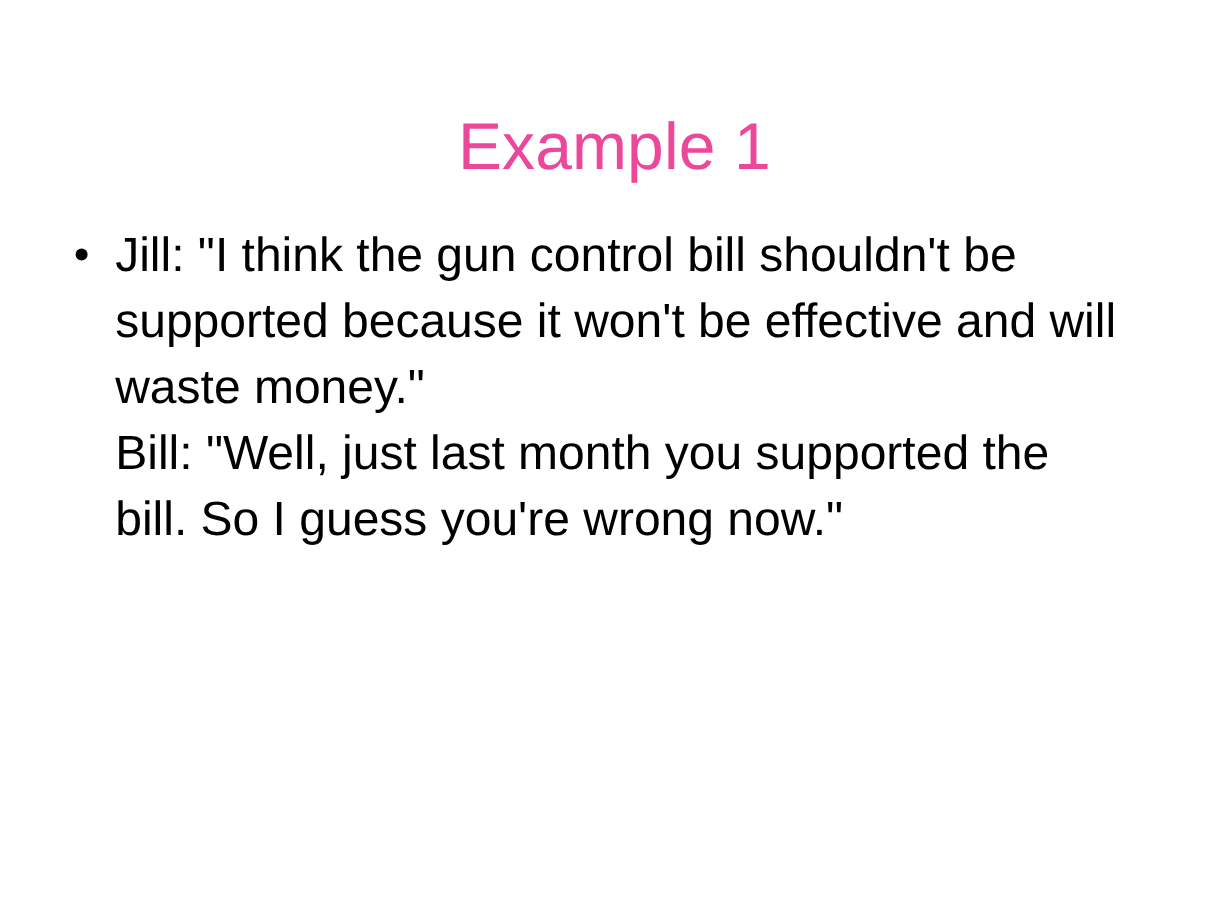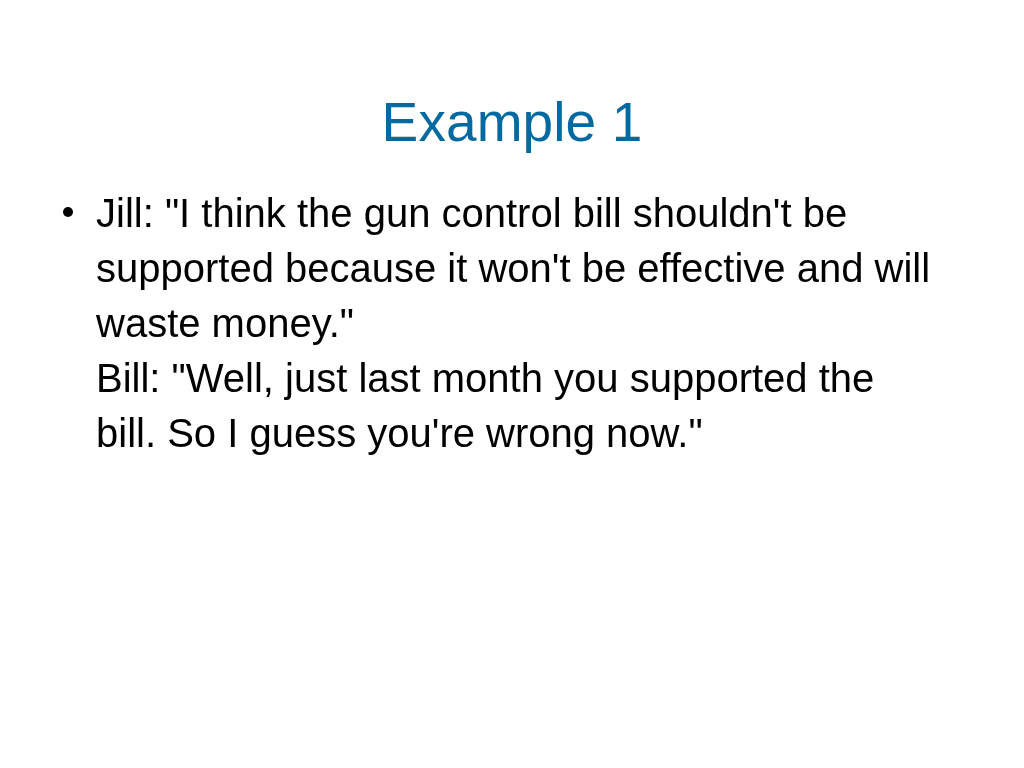--- a/index.html
+++ b/index.html
@@ -27,21 +27,21 @@
   
   .slide-title {
     position: absolute;
     left: 0;
     top: 52px;
     width: 1024px;
     text-align: center;
     font-size: 55px;
     line-height: 66px;
     font-weight: 400;
-    color: #0369a1;
+    color: #ec4899;
     letter-spacing: 0.1px;
     white-space: nowrap;
   }
 
   
   .body-area {
     position: absolute;
     left: 56px;
     top: 186px;
     width: 912px;

